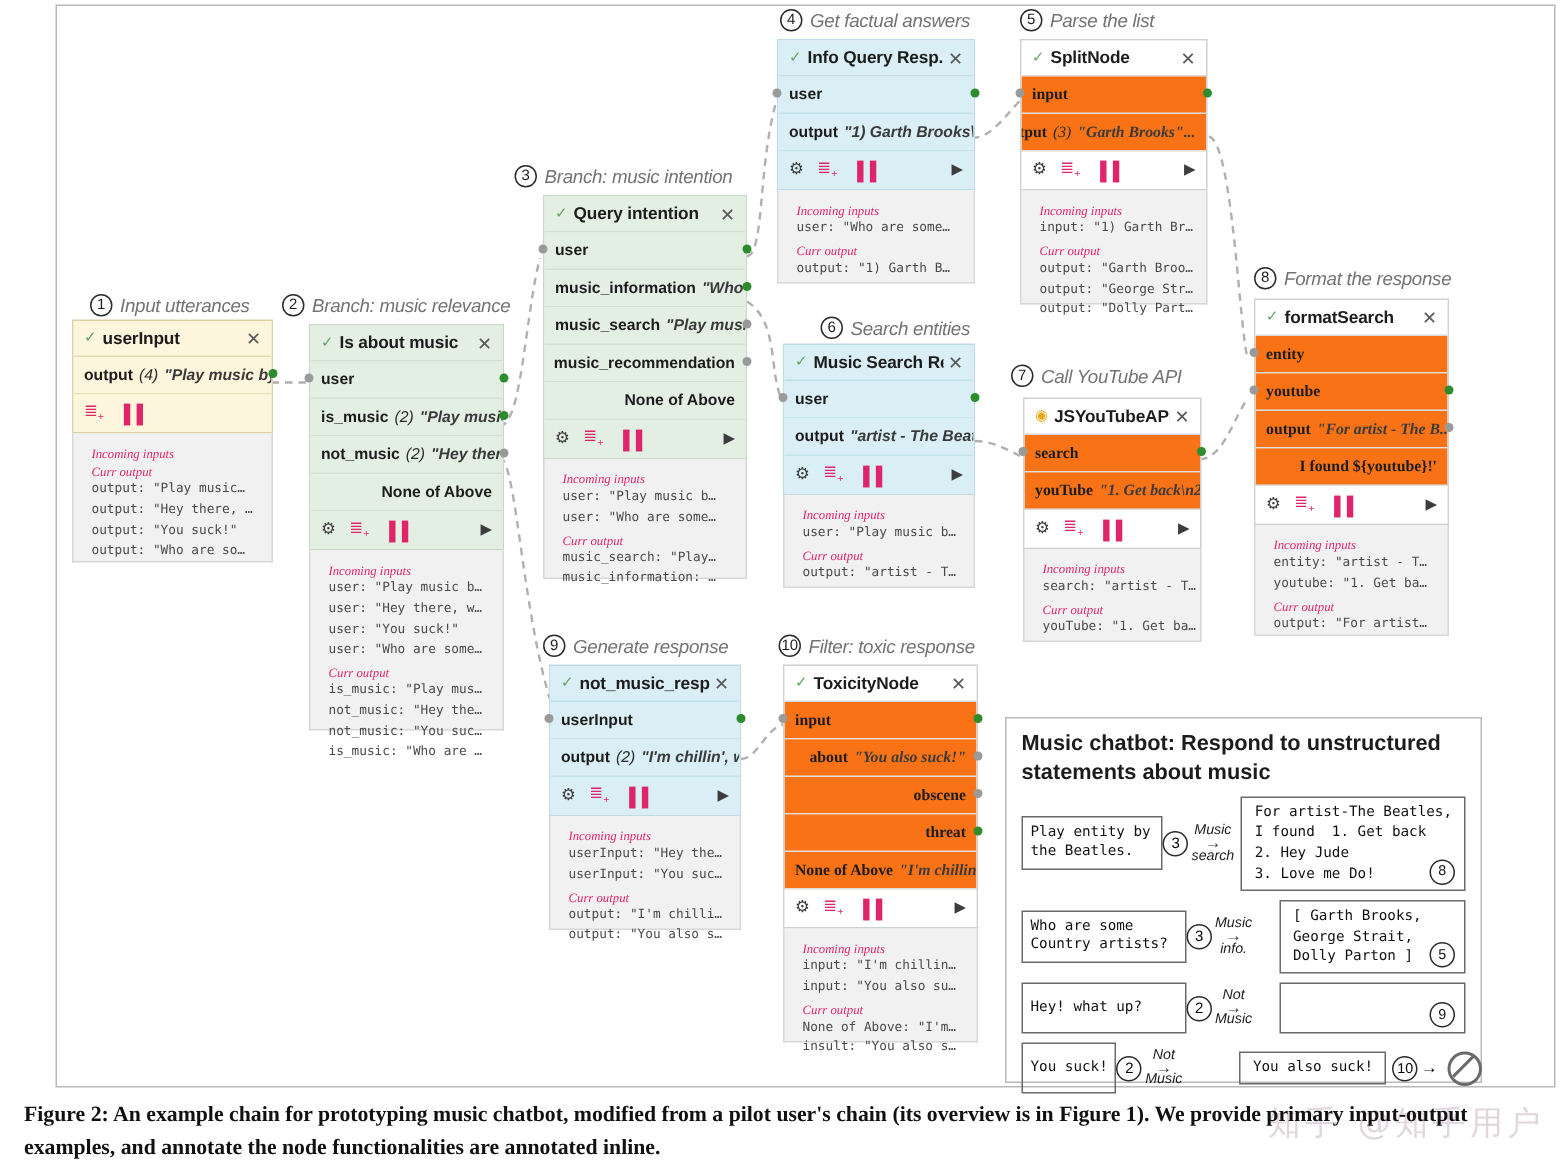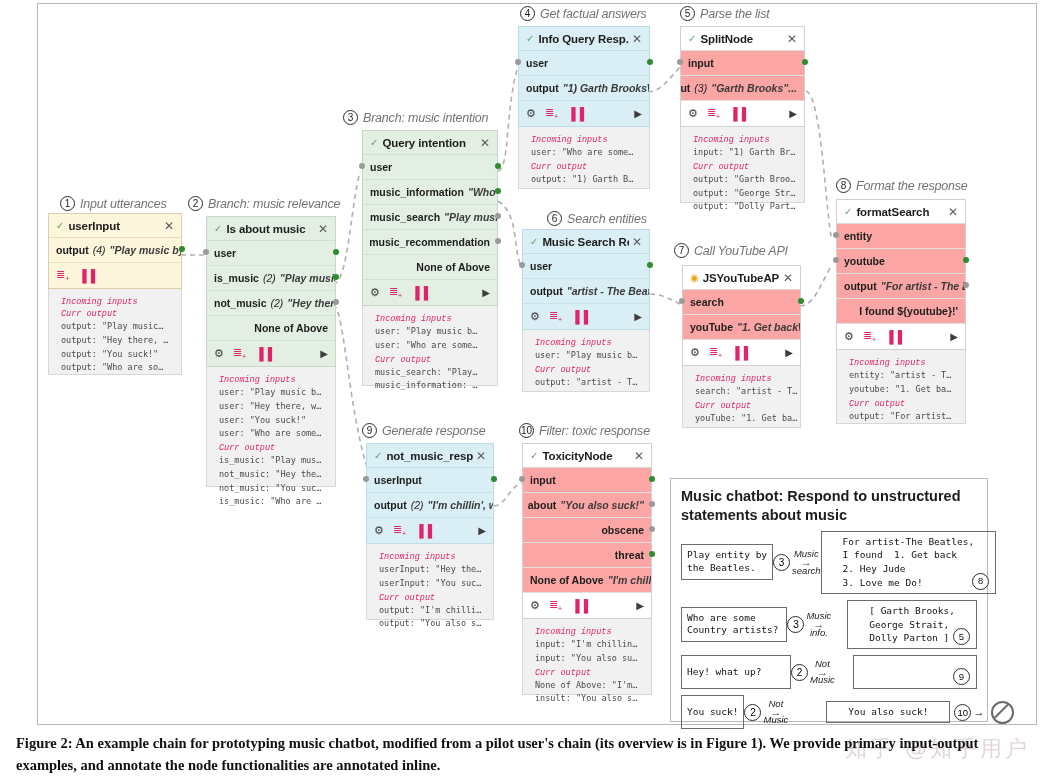--- a/index.html
+++ b/index.html
@@ -25,40 +25,40 @@
   .row .v{font-style:italic;color:#3a3a3a;margin-left:4px;font-weight:bold;}
   .row .cnt{font-style:italic;margin-left:4px;color:#2a2a2a;}
   .tools{height:25px;display:flex;align-items:center;padding:0 7px;box-sizing:border-box;gap:9px;}
   .tools .sp{flex:1;}
   .ic{font-size:11px;line-height:1;display:inline-block;}
   .ic.dark{color:#3d3d3d;}
   .ic.pink{color:#e0246b;}
   .ic.play{color:#3d3d3d;font-size:10px;}
   .body{background:#f1f1f1;border:1px solid #d7d7d7;border-top:none;
         padding:6px 8px 7px 12px;box-sizing:border-box;}
-  .body .sec{font-family:Liberation Mono, monospace;font-size:8.5px;font-style:italic;
+  .body .sec{font-family:Liberation Serif, serif;font-size:8.5px;font-style:italic;
              color:#e0246b;margin:2px 0 1px;white-space:nowrap;}
   .body .ln{font-family:"DejaVu Sans Mono", monospace;font-size:8.5px;color:#4a4a4a;
             white-space:nowrap;line-height:1.62;}
   
   .t-yellow .card{border-color:#ded0a6;}
   .t-yellow .nhead{background:#fdf6dc;border-bottom-color:#e6dcb8;}
   .t-yellow .row{background:#fdf6dc;border-bottom-color:#e8dfbe;}
   .t-yellow .tools{background:#fdf6dc;}
   .t-green .card{border-color:#c6d9c6;}
   .t-green .nhead{background:#e4efe4;border-bottom-color:#cfe0cf;}
   .t-green .row{background:#e4efe4;border-bottom-color:#d2e1d2;}
   .t-green .tools{background:#e4efe4;}
   .t-blue .card{border-color:#bedbe6;}
   .t-blue .nhead{background:#d9eef5;border-bottom-color:#c2dfe9;}
   .t-blue .row{background:#d9eef5;border-bottom-color:#c6e2ec;}
   .t-blue .tools{background:#d9eef5;}
   .t-white .card{border-color:#d0d0d0;}
   .t-white .nhead{background:#ffffff;}
-  .t-white .row{background:#fca5a5;}
+  .t-white .row{background:#f97316;font-family:Liberation Serif, serif;}
   .t-white .tools{background:#ffffff;}
   
   .port{position:absolute;width:6px;height:6px;border-radius:50%;background:#9a9a9a;}
   .port.on{background:#2e8b2e;}
   
   .ann{position:absolute;display:flex;align-items:center;gap:5px;white-space:nowrap;}
   .ann .num{width:15px;height:15px;border:1px solid #2b2b2b;border-radius:50%;
             font-size:10px;display:flex;align-items:center;justify-content:center;
             color:#1c1c1c;box-sizing:border-box;}
   .ann .lbl{font-size:12.5px;font-style:italic;color:#737373;letter-spacing:-0.2px;}
@@ -69,21 +69,21 @@
   .exrow{display:flex;align-items:center;margin-bottom:6px;}
   .exin{width:110px;min-height:34px;border:1px solid #6b6b6b;box-sizing:border-box;
         padding:4px 5px;font-family:"DejaVu Sans Mono", monospace;font-size:9.5px;color:#111;
         display:flex;align-items:center;line-height:1.35;}
   .exmid{width:62px;display:flex;align-items:center;gap:2px;position:relative;}
   .exmid .num{width:15px;height:15px;border:1px solid #2b2b2b;border-radius:50%;font-size:10px;
               display:flex;align-items:center;justify-content:center;flex:0 0 auto;}
   .exmid .arrowbox{display:flex;flex-direction:column;align-items:center;line-height:1.05;}
   .exmid .t{font-size:9.5px;font-style:italic;color:#1c1c1c;}
   .exmid .arr{font-size:11px;color:#3a3a3a;line-height:0.6;}
-  .exout{flex:1;border:1px solid #6b6b6b;box-sizing:border-box;padding:3px 21px;
+  .exout{flex:1;border:1px solid #6b6b6b;box-sizing:border-box;padding:3px 8px;
          font-family:"DejaVu Sans Mono", monospace;font-size:9.5px;color:#111;line-height:1.45;
          position:relative;min-height:34px;display:flex;align-items:flex-start;}
   .exout .tag{position:absolute;right:6px;bottom:3px;width:15px;height:15px;border:1px solid #2b2b2b;
               border-radius:50%;font-size:9.5px;display:flex;align-items:center;justify-content:center;
               background:#fff;font-family:"Liberation Sans",sans-serif;}
   .exout.small{min-height:20px;margin-left:38px;}
   .ban{width:19px;height:19px;border:2px solid #6b6b6b;border-radius:50%;position:relative;
        flex:0 0 auto;margin-left:5px;}
   .ban:after{content:"";position:absolute;left:-1px;top:7px;width:19px;height:2px;background:#6b6b6b;
              transform:rotate(-45deg);}

